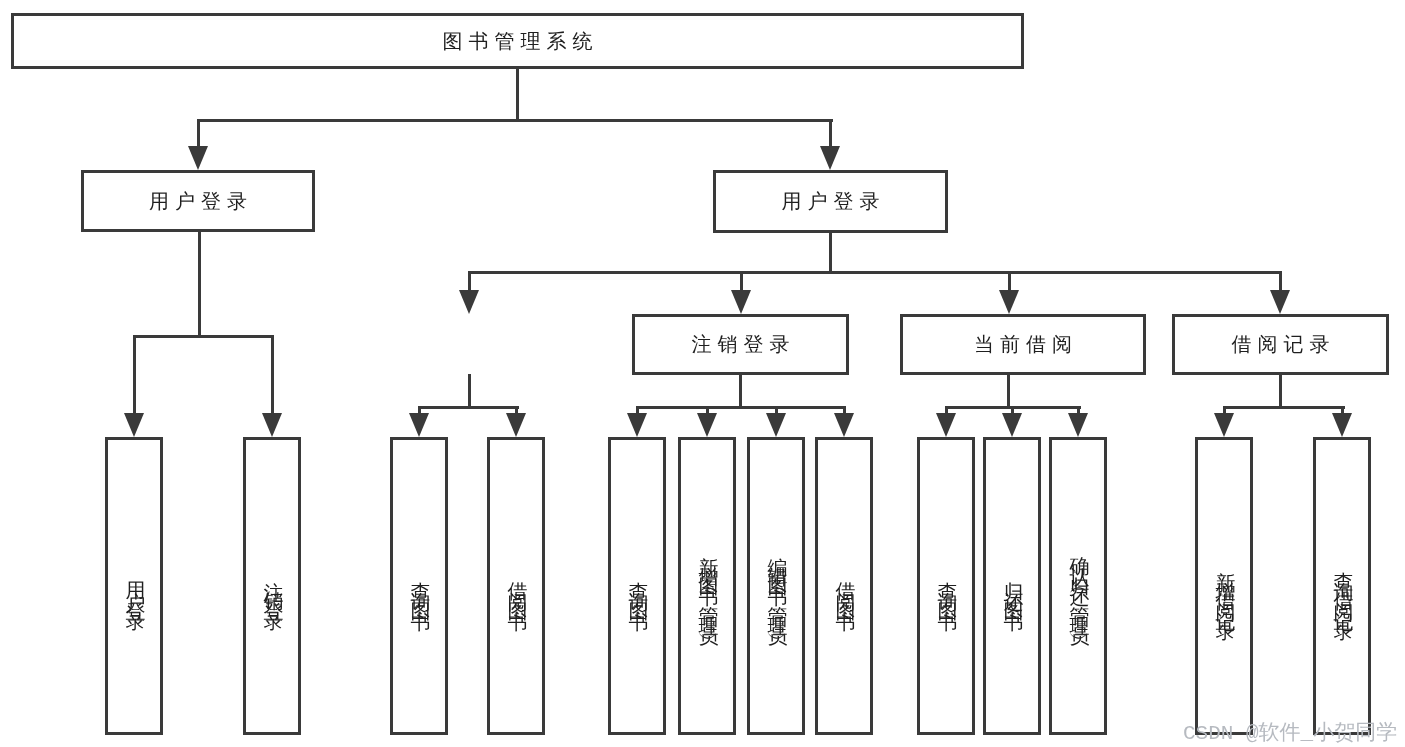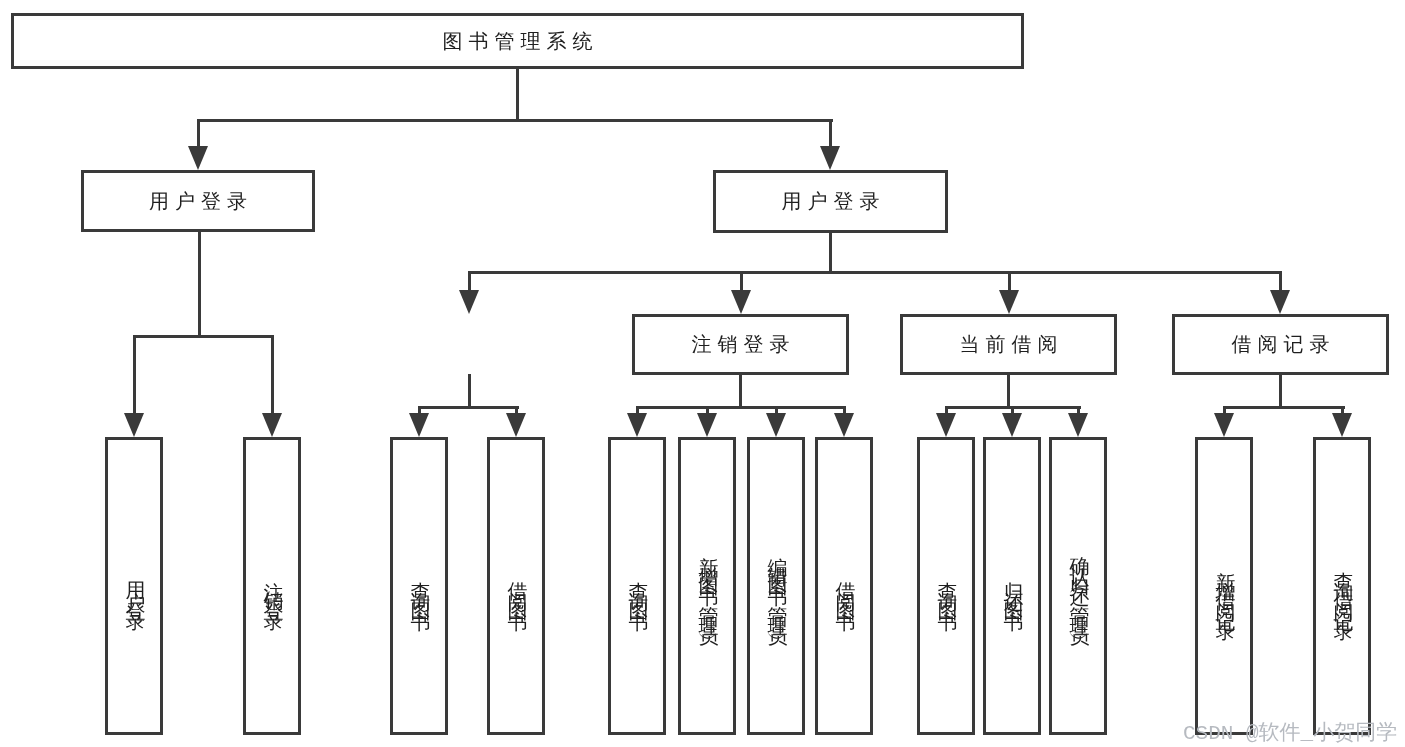--- a/index.html
+++ b/index.html
@@ -72,21 +72,21 @@
   <div class="node" style="left:81px;top:170px;width:234px;height:62px;">
     <span class="hlabel">用户登录</span>
   </div>
   <div class="node" style="left:713px;top:170px;width:235px;height:63px;">
     <span class="hlabel">用户登录</span>
   </div>
 
   <div class="node" style="left:632px;top:314px;width:217px;height:61px;">
     <span class="hlabel">注销登录</span>
   </div>
-  <div class="node" style="left:900px;top:314px;width:217px;height:61px;">
+  <div class="node" style="left:900px;top:314px;width:246px;height:61px;">
     <span class="hlabel">当前借阅</span>
   </div>
   <div class="node" style="left:1172px;top:314px;width:217px;height:61px;">
     <span class="hlabel">借阅记录</span>
   </div>
 
   <div class="node leaf" style="left:105px;top:437px;width:58px;height:298px;">
     <span class="vtext">用户登录</span>
   </div>
   <div class="node leaf" style="left:243px;top:437px;width:58px;height:298px;">

